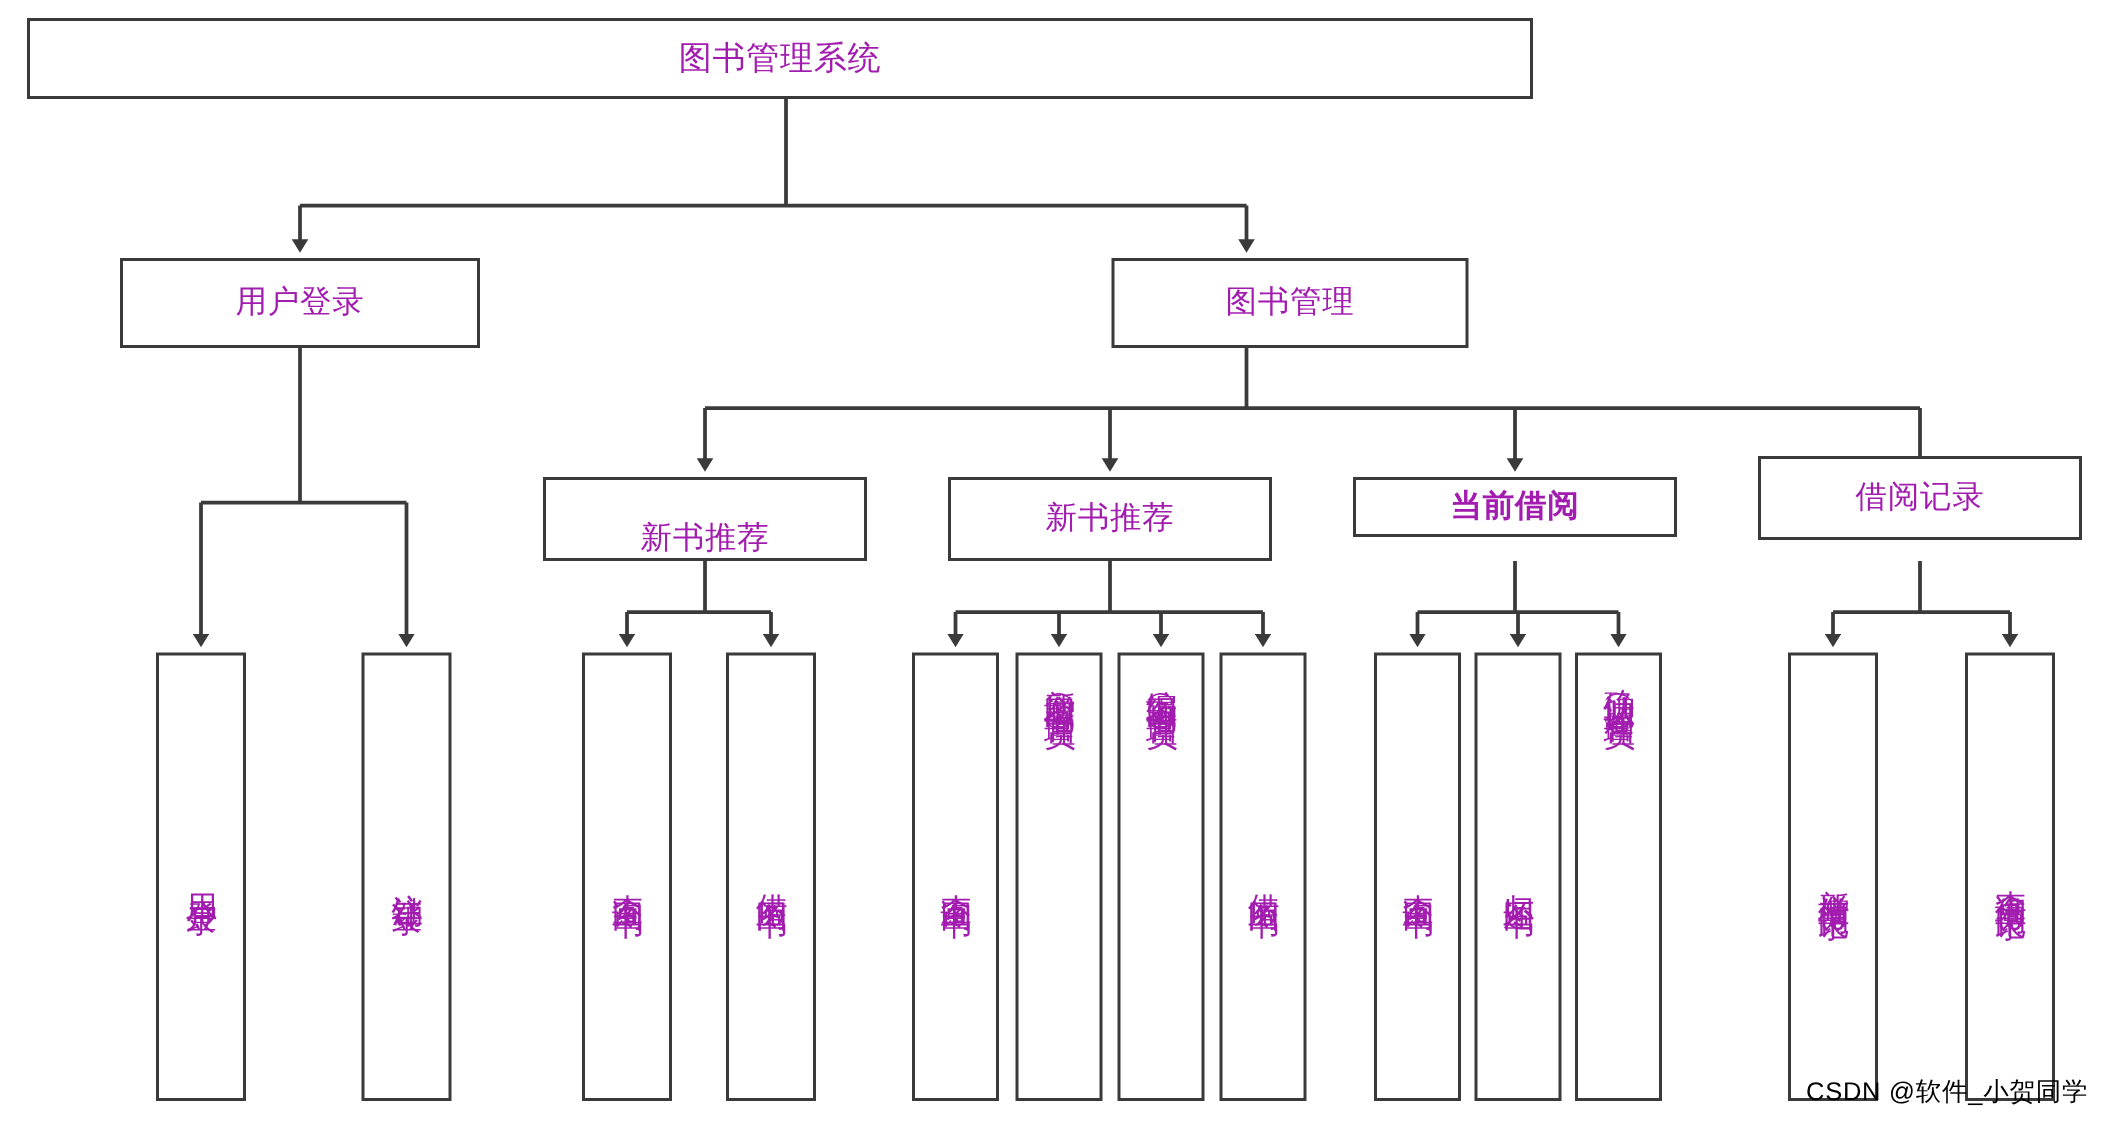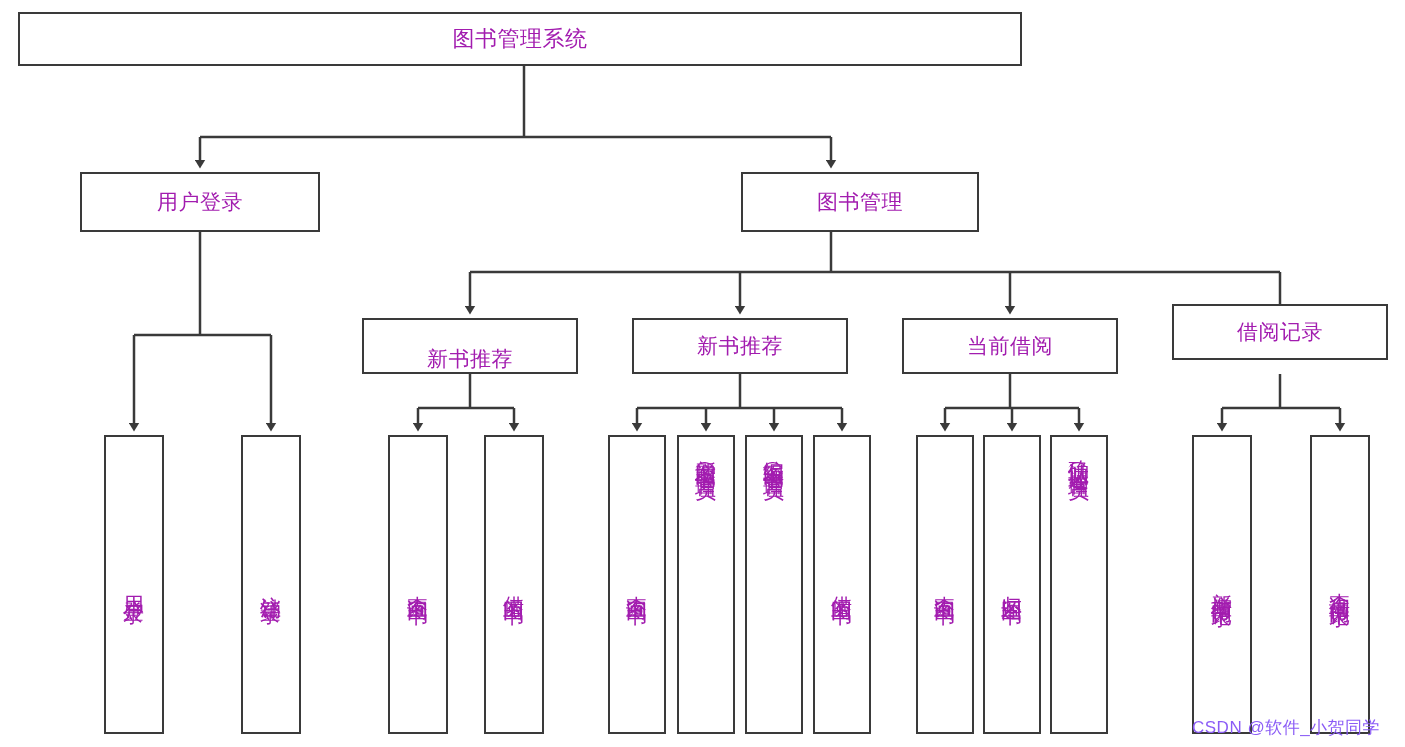--- a/index.html
+++ b/index.html
@@ -62,23 +62,24 @@
     letter-spacing: 3px;
     line-height: 1;
   }
   .node.vert.centered {
     align-items: center;
     padding-top: 0;
   }
   .watermark {
     position: absolute;
     font-size: 17px;
-    color: #8b5cf6;
+    color: #000000;
     white-space: nowrap;
     letter-spacing: 0.5px;
+    margin-left: 12px;
   }
 </style>
 </head>
 <body>
 
 <div id="diagram-root">
   <svg class="edges" viewBox="0 0 1405 747">
     <defs>
       <marker id="arrow" markerWidth="9" markerHeight="11" refX="1.5" refY="5.5" orient="auto" markerUnits="userSpaceOnUse">
         <path d="M0,0 L9,5.5 L0,11 Z" fill="#3a3a3a"></path>
@@ -130,21 +131,21 @@
       </div>
       <div class="node horiz" style="left: 712px; top: 172px; width: 238px; height: 60px; margin-left: 29px;">
         <span class="label">图书管理</span>
       </div>
       <div class="node horiz" style="left: 362px; top: 318px; width: 216px; height: 56px; align-items: flex-end;">
         <span class="label">新书推荐</span>
       </div>
       <div class="node horiz" style="left: 632px; top: 318px; width: 216px; height: 56px;">
         <span class="label">新书推荐</span>
       </div>
-      <div class="node horiz" style="left: 902px; top: 318px; width: 216px; height: 56px;">
+      <div class="node horiz" style="left: 902px; top: 318px; width: 216px; height: 40px; font-weight: bold;">
         <span class="label">当前借阅</span>
       </div>
       <div class="node horiz" style="left: 1172px; top: 304px; width: 216px; height: 56px;">
         <span class="label">借阅记录</span>
       </div>
       <div class="node vert centered" style="left: 104px; top: 435px; width: 60px; height: 299px;">
         <span class="label">用户登录</span>
       </div>
       <div class="node vert centered" style="left: 241px; top: 435px; width: 60px; height: 299px;">
         <span class="label">注销登录</span>

